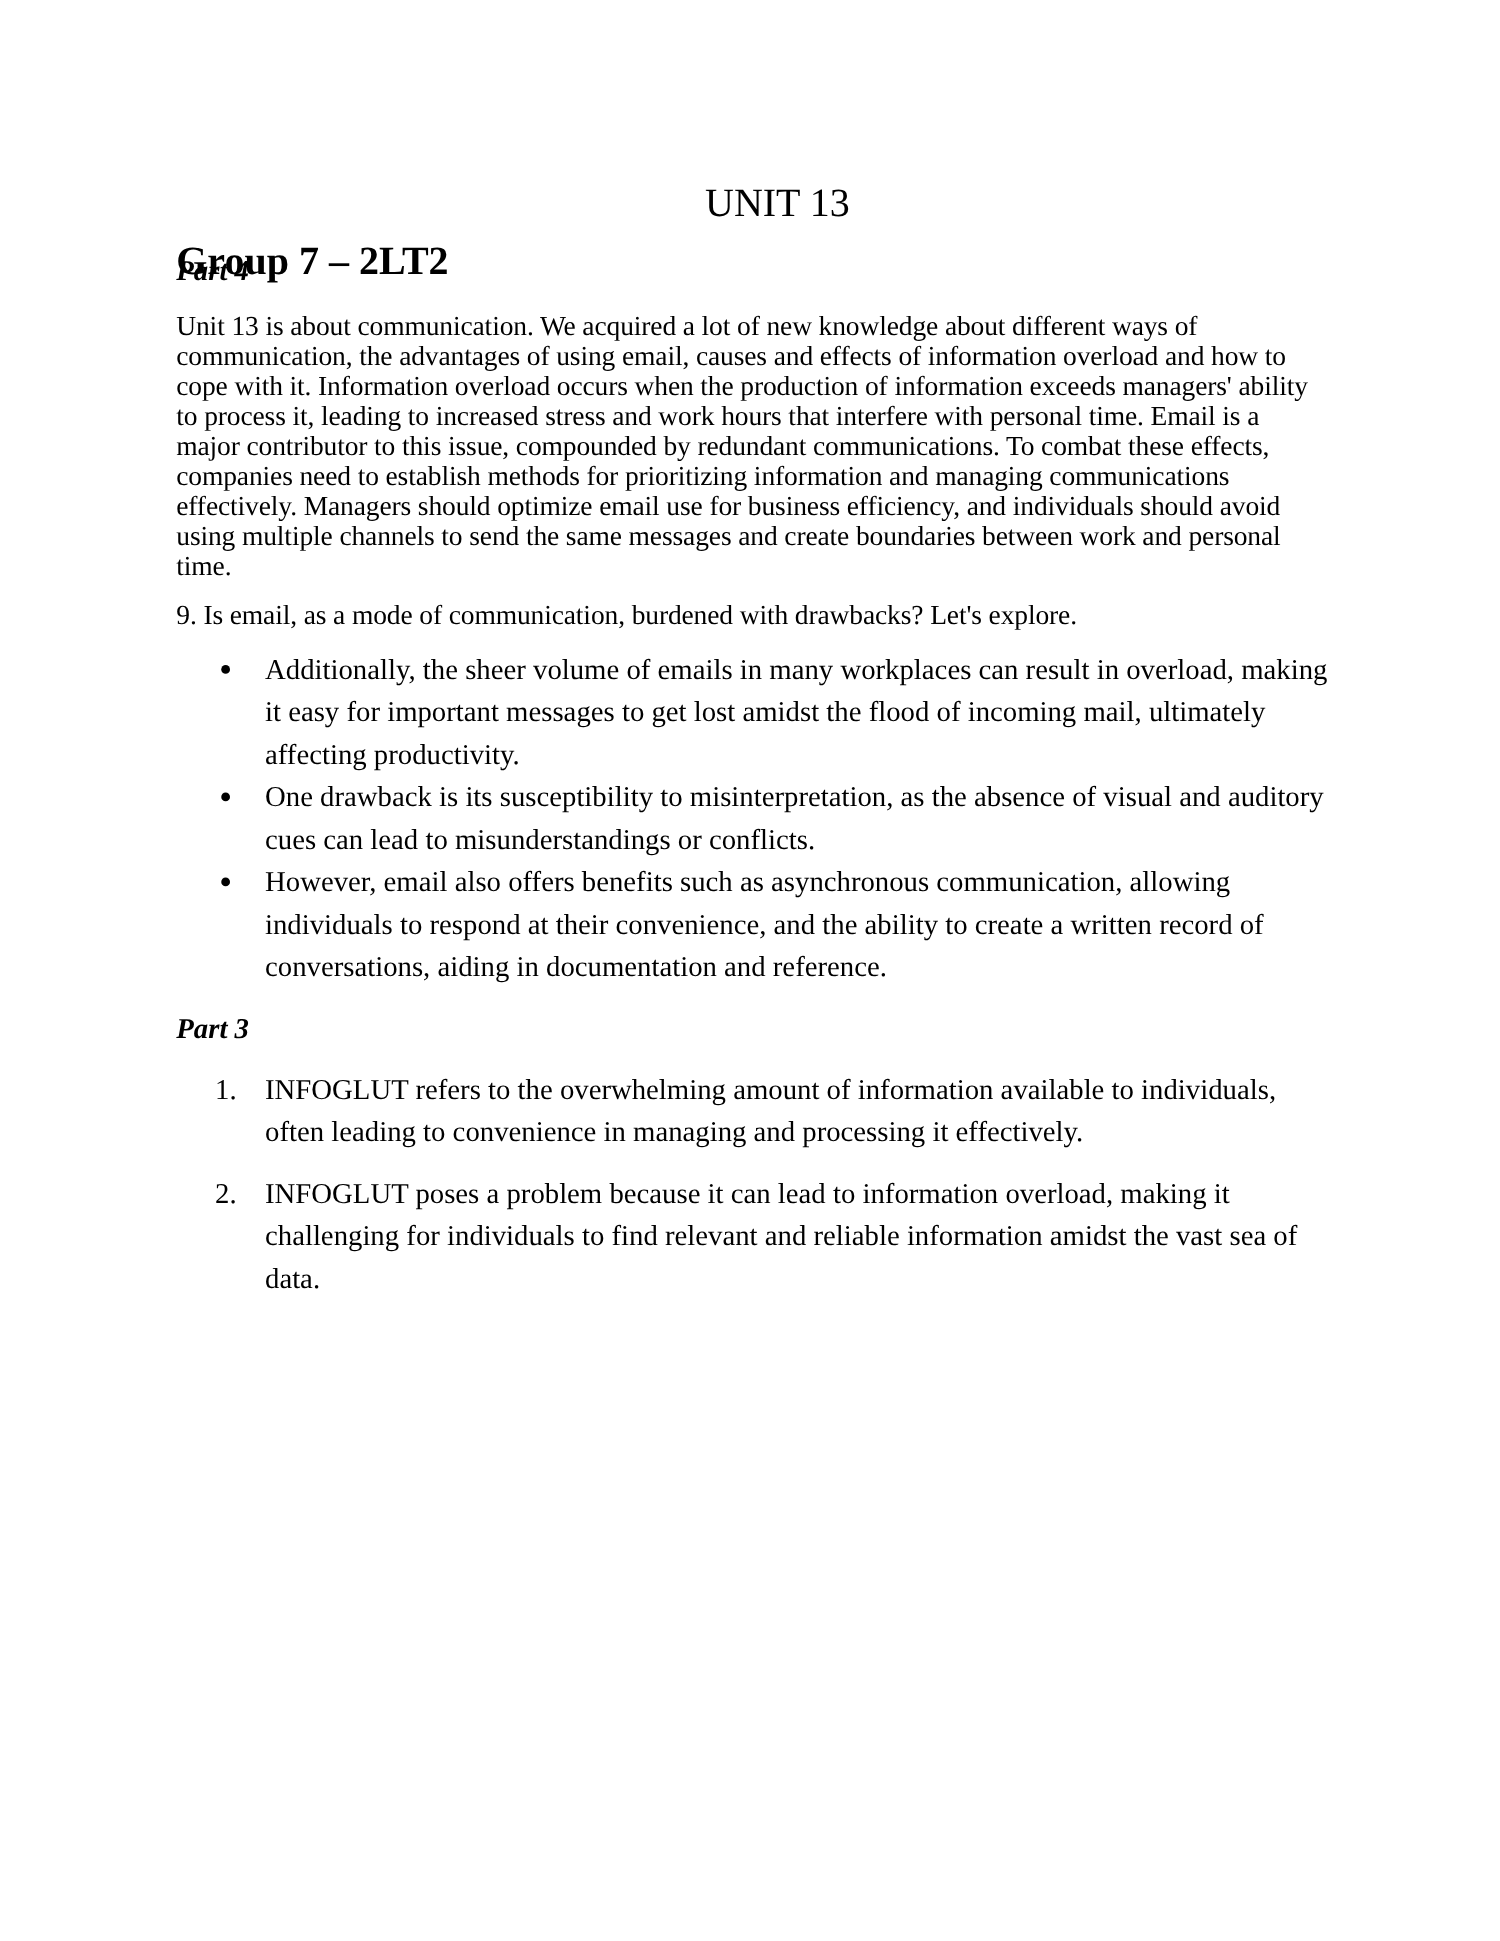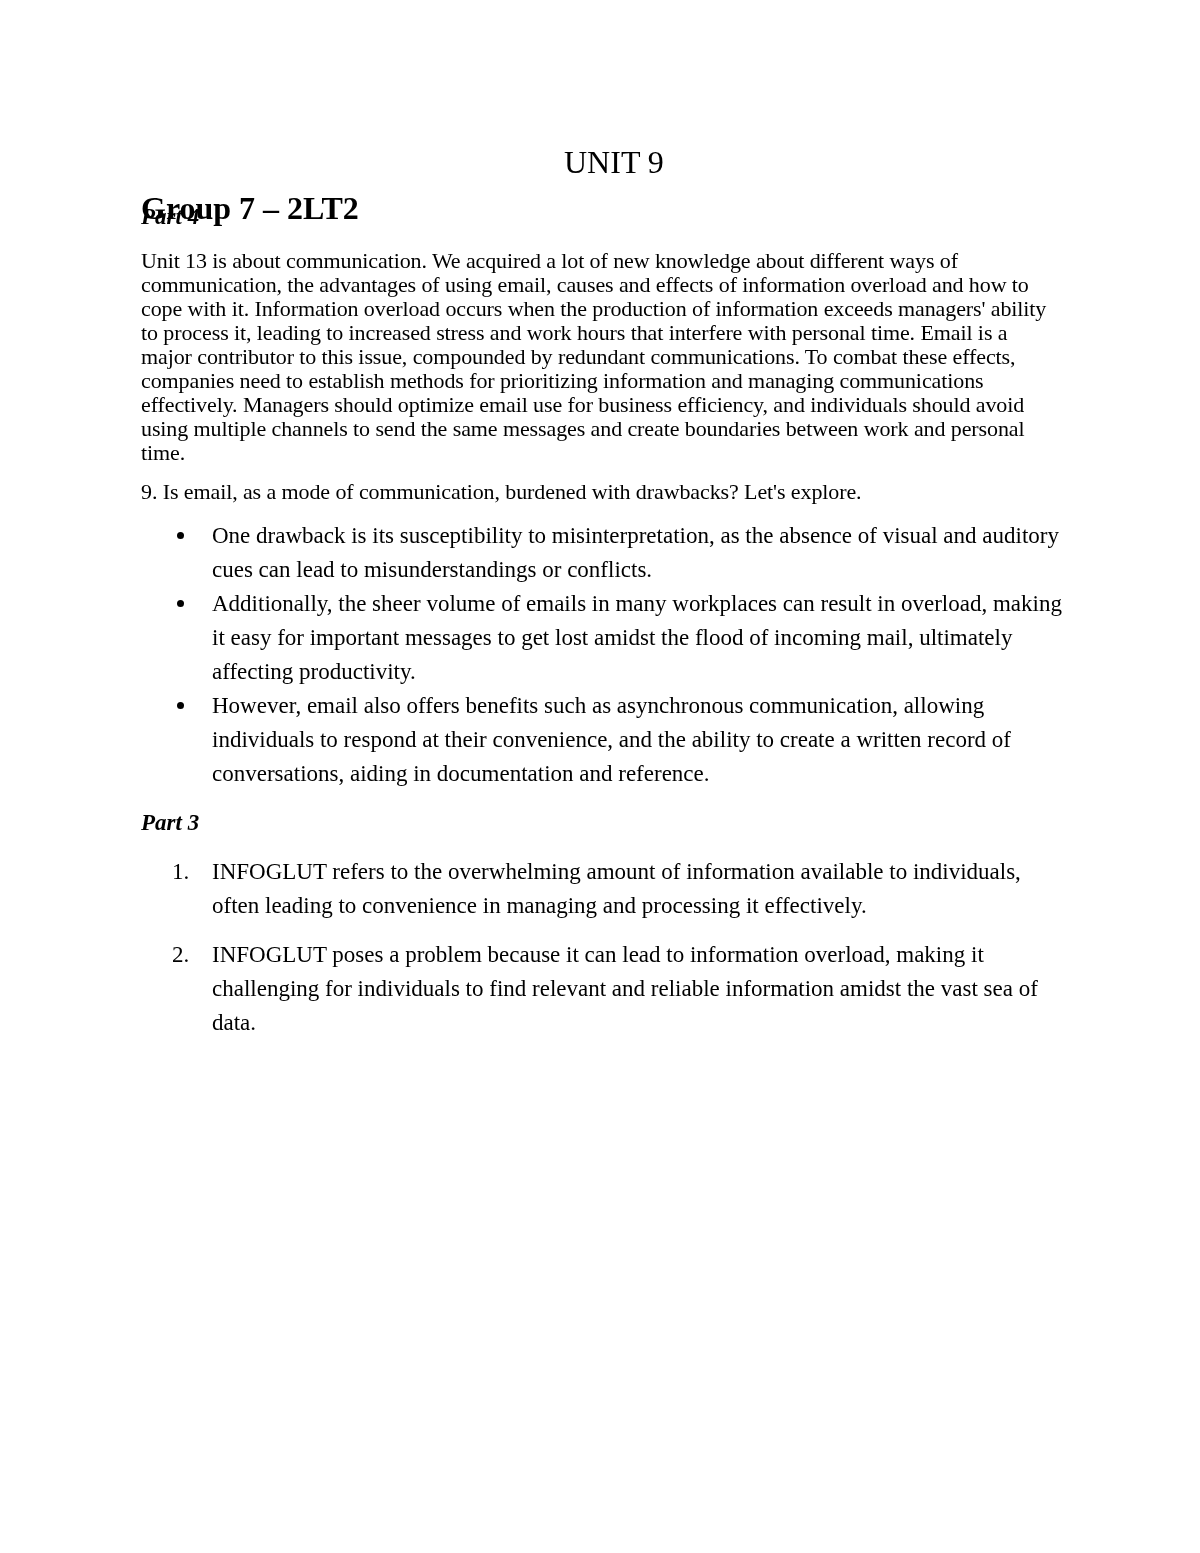--- a/index.html
+++ b/index.html
@@ -100,38 +100,38 @@
       top: 0;
     }
   </style>
 </head>
 <body>
 
 <div class="page">
 
   <div class="title-row">
     <span class="title-left">Group 7 – 2LT2</span>
-    <span class="title-right">UNIT 9</span>
+    <span class="title-right">UNIT 13</span>
   </div>
 
   <section>
     <h2 class="part-heading part1-heading">Part 4</h2>
     <p class="para part1-para">Unit 13 is about communication. We acquired a lot of new knowledge about different ways of communication, the advantages of using email,  causes and effects of information overload and how to cope with it. Information overload occurs when the production of information exceeds managers' ability to process it, leading to increased stress and work hours that interfere with personal time. Email is a major contributor to this issue, compounded by redundant communications. To combat these effects, companies need to establish methods for prioritizing information and managing communications effectively. Managers should optimize email use for business efficiency, and individuals should avoid using multiple channels to send the same messages and create boundaries between work and personal time.</p>
   </section>
 
   <section>
     <p class="para part2-question">9. Is email, as a mode of communication, burdened with drawbacks? Let's explore.</p>
     <ul class="bullets">
       <li>
         <span class="bullet-dot"></span>
-        <span>One drawback is its susceptibility to misinterpretation, as the absence of visual and auditory cues can lead to misunderstandings or conflicts.</span>
+        <span>Additionally, the sheer volume of emails in many workplaces can result in overload, making it easy for important messages to get lost amidst the flood of incoming mail, ultimately affecting productivity.</span>
       </li>
       <li>
         <span class="bullet-dot"></span>
-        <span>Additionally, the sheer volume of emails in many workplaces can result in overload, making it easy for important messages to get lost amidst the flood of incoming mail, ultimately affecting productivity.</span>
+        <span>One drawback is its susceptibility to misinterpretation, as the absence of visual and auditory cues can lead to misunderstandings or conflicts.</span>
       </li>
       <li>
         <span class="bullet-dot"></span>
         <span>However, email also offers benefits such as asynchronous communication, allowing individuals to respond at their convenience, and the ability to create a written record of conversations, aiding in documentation and reference.</span>
       </li>
     </ul>
   </section>
 
   <section>
     <h2 class="part-heading part3-heading">Part 3</h2>

